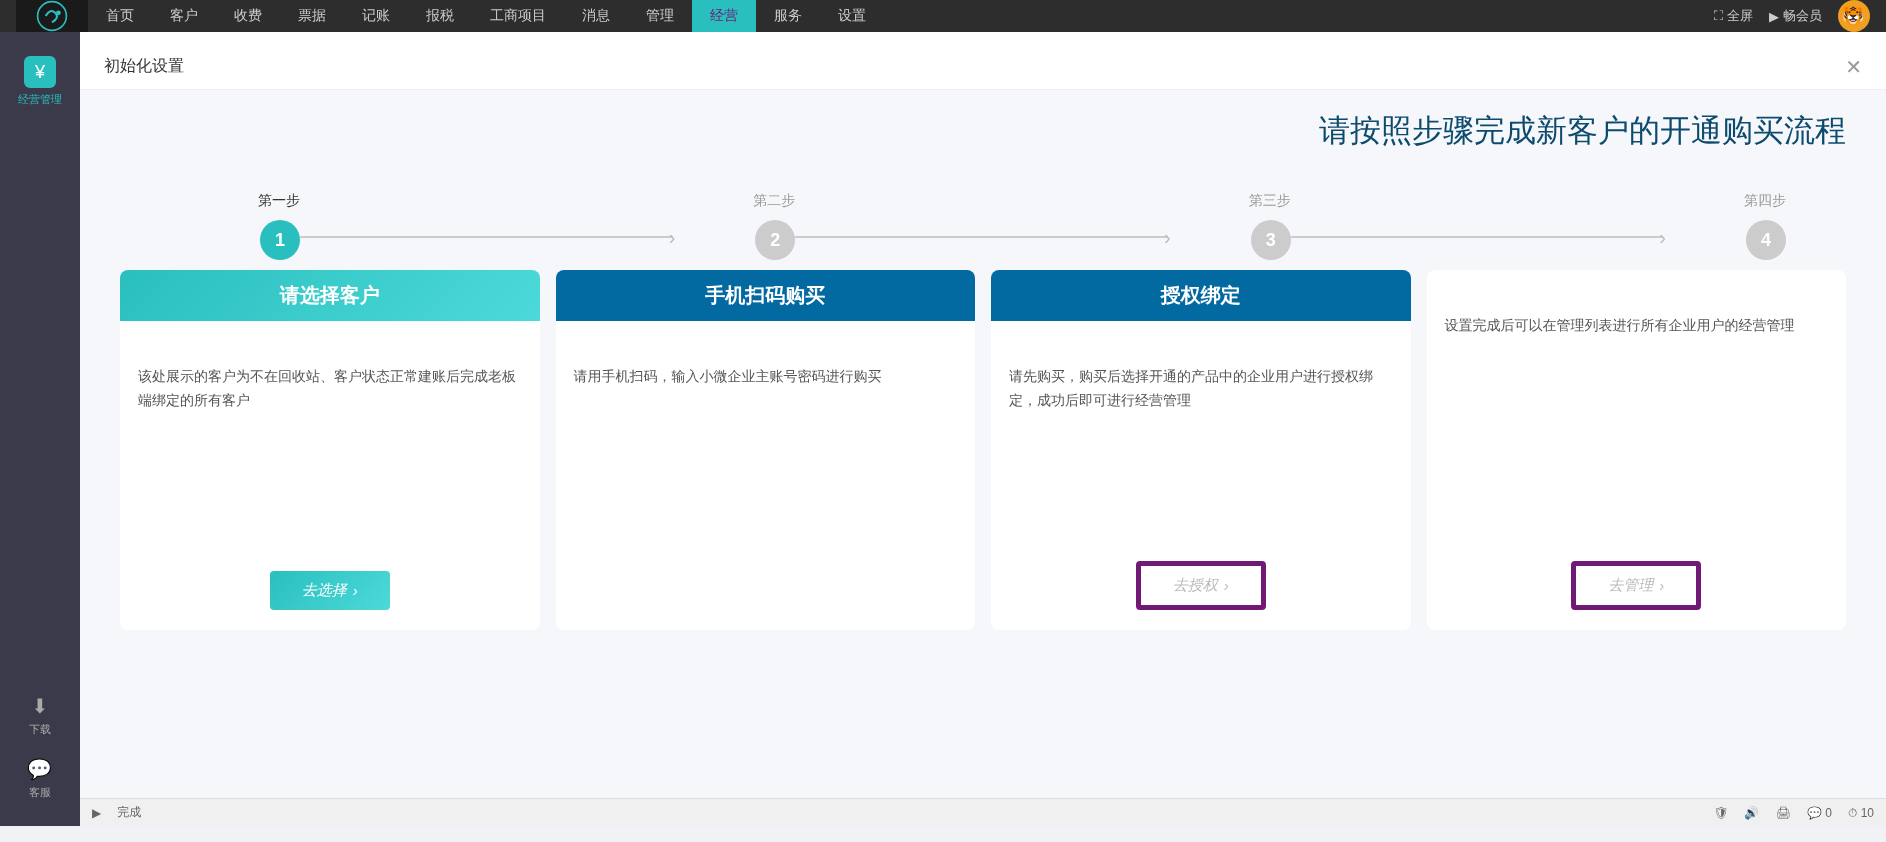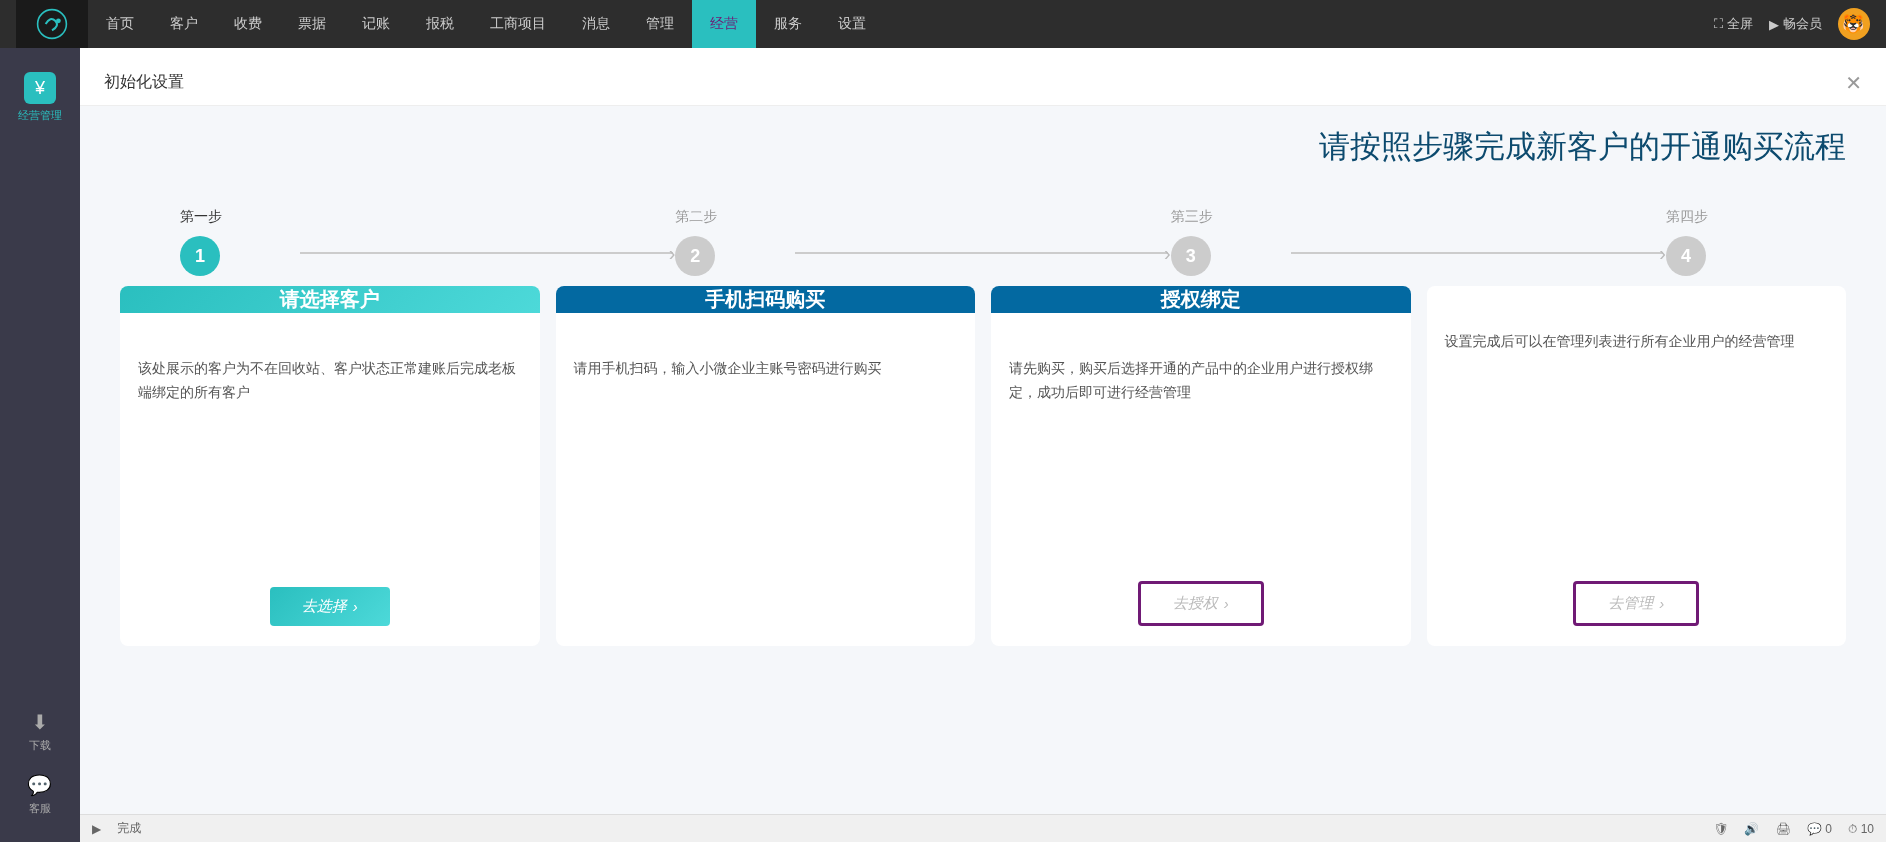--- a/index.html
+++ b/index.html
@@ -1,20 +1,20 @@
 <!DOCTYPE html>
 <html><head>
   <meta charset="utf-8">
   <style>
     * { box-sizing: border-box; margin: 0; padding: 0; }
     body { font-family: 'Microsoft YaHei', Arial, sans-serif; background: #f0f2f5; width: 1886px; height: 842px; overflow: hidden; }
 
     
     .top-nav {
-      height: 48px;
+      height: 32px;
       background: #2d2d2d;
       display: flex;
       align-items: center;
       padding: 0 16px;
       gap: 0;
     }
     .nav-logo {
       width: 72px;
       height: 48px;
       background: #1a1a1a;
@@ -217,21 +217,21 @@
 
     .step-card.active-card .card-header {
       background: linear-gradient(135deg, #2abfbf, #4dd9d9);
     }
 
     .step-card.inactive-card .card-header {
       background: #0369a1;
     }
 
     .card-header {
-      padding: 0;
+      padding: 12px;
       text-align: center;
       color: white;
       font-size: 20px;
       font-weight: bold;
     }
 
     .card-body {
       padding: 20px 18px;
       color: #555;
       font-size: 14px;
@@ -259,34 +259,34 @@
     }
 
     .card-btn.active-btn {
       background: linear-gradient(135deg, #2abfbf, #4dd9d9);
       color: white;
     }
 
     .card-btn.inactive-btn {
       background: white;
       color: #bbb;
-      border: 3px solid #701a75;
+      border: 5px solid #701a75;
     }
 
     .steps-row {
       display: flex;
       align-items: center;
       padding: 0 60px;
       margin-bottom: 6px;
     }
 
     .step-item {
       display: flex;
       flex-direction: column;
-      align-items: flex-start;
+      align-items: flex-end;
       min-width: 120px;
     }
 
     .connector {
       flex: 1;
       display: flex;
       align-items: center;
       margin-top: 22px;
     }
     .connector-line {

